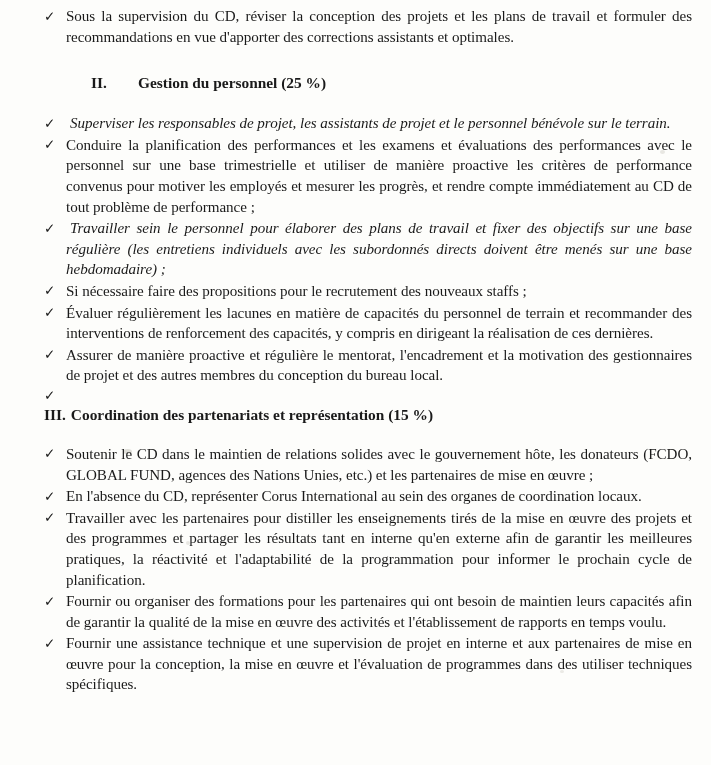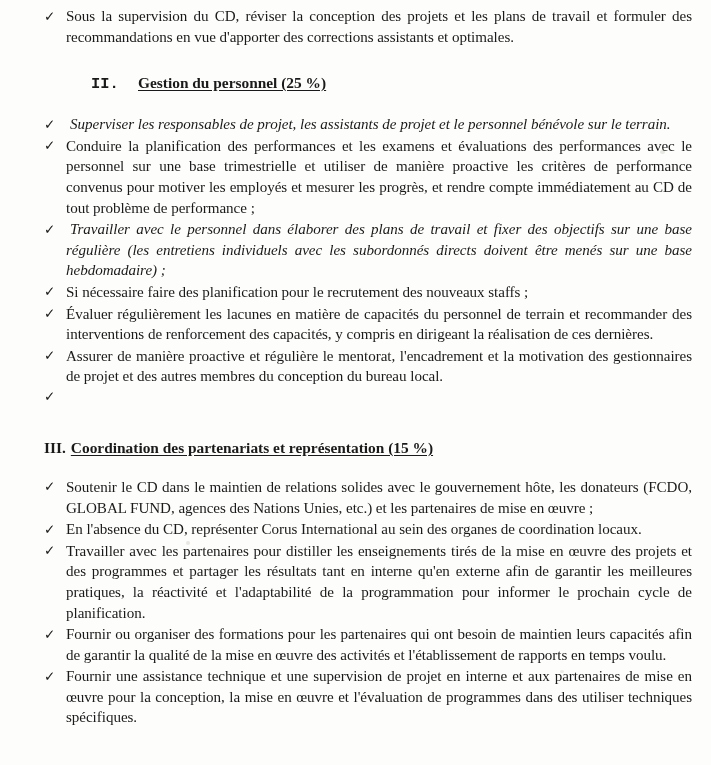--- a/index.html
+++ b/index.html
@@ -68,34 +68,31 @@
     font-size: 15.4px;
     font-weight: bold;
     line-height: 1.3;
     white-space: nowrap;
   }
   .heading .num {
     display: inline-block;
     font-weight: bold;
   }
   .heading .title {
-    text-decoration: underline;
     text-underline-offset: 2px;
     font-weight: bold;
   }
   .heading.h2 {
     margin-left: 47px;
   }
   .heading.h2 .num {
     width: 47px;
-    font-family: Liberation Mono, monospace;
   }
   .heading.h3 {
     margin-left: 0px;
-    margin-top: 32px;
   }
   .heading.h3 .num {
     margin-right: 5px;
   }
 
   .spacer-1 { height: 26px; }
   .spacer-2 { height: 20px; }
   .spacer-4 { height: 19px; }
 
   
@@ -137,26 +134,26 @@
       <span class="txt">Superviser les responsables de projet, les assistants de projet et le personnel bénévole sur le terrain.</span>
     </div>
 
     <div class="bullet gap-xs">
       <span class="check">✓</span>
       <span class="txt">Conduire la planification des performances et les examens et évaluations des performances avec le personnel sur une base trimestrielle et utiliser de manière proactive les critères de performance convenus pour motiver les employés et mesurer les progrès, et rendre compte immédiatement au CD de tout problème de performance ;</span>
     </div>
 
     <div class="bullet lead-space gap-xs">
       <span class="check">✓</span>
-      <span class="txt">Travailler avec le personnel dans élaborer des plans de travail et fixer des objectifs sur une base régulière (les entretiens individuels avec les subordonnés directs doivent être menés sur une base hebdomadaire) ;</span>
-    </div>
-
-    <div class="bullet gap-xs">
-      <span class="check">✓</span>
-      <span class="txt">Si nécessaire faire des planification pour le recrutement des nouveaux staffs ;</span>
+      <span class="txt">Travailler sein le personnel pour élaborer des plans de travail et fixer des objectifs sur une base régulière (les entretiens individuels avec les subordonnés directs doivent être menés sur une base hebdomadaire) ;</span>
+    </div>
+
+    <div class="bullet gap-xs">
+      <span class="check">✓</span>
+      <span class="txt">Si nécessaire faire des propositions pour le recrutement des nouveaux staffs ;</span>
     </div>
 
     <div class="bullet gap-xs">
       <span class="check">✓</span>
       <span class="txt">Évaluer régulièrement les lacunes en matière de capacités du personnel de terrain et recommander des interventions de renforcement des capacités, y compris en dirigeant la réalisation de ces dernières.</span>
     </div>
 
     <div class="bullet gap-xs">
       <span class="check">✓</span>
       <span class="txt">Assurer de manière proactive et régulière le mentorat, l'encadrement et la motivation des gestionnaires de projet et des autres membres du conception du bureau local.</span>

